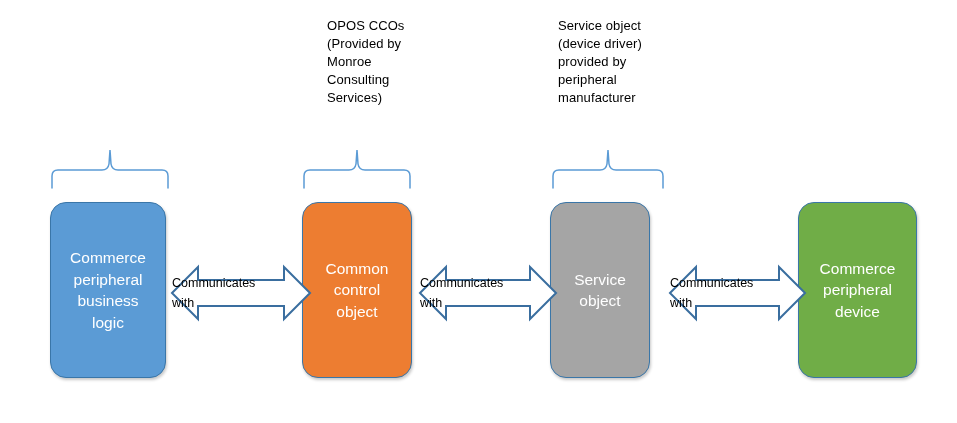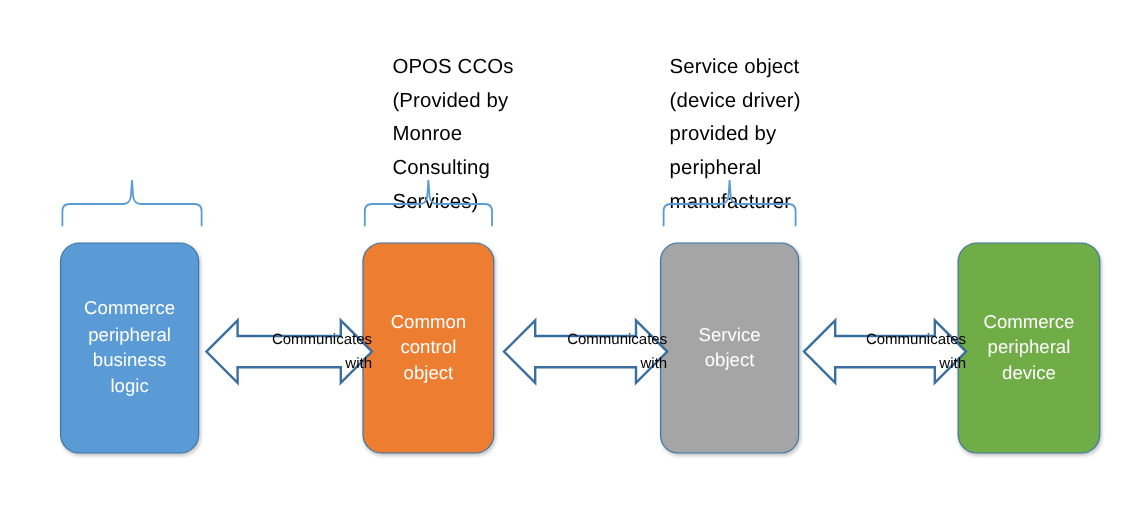--- a/index.html
+++ b/index.html
@@ -6,54 +6,53 @@
   body{
     width:957px;height:423px;background:#ffffff;
     font-family:"Liberation Sans","DejaVu Sans",sans-serif;
     overflow:hidden;position:relative;
   }
   #stage{position:absolute;left:0;top:0;width:957px;height:423px;}
 
   
   .caption{
     position:absolute;
-    font-size:17px;
-    line-height:28px;
+    font-size:13px;
+    line-height:18px;
     color:#000000;
     white-space:pre-line;
     letter-spacing:0.1px;
-    margin-top:25px;
   }
 
   
   .box{
     position:absolute;
     top:202px;height:176px;
     border:1.4px solid #3A76A8;
     border-radius:16px;
     box-sizing:border-box;
     display:flex;align-items:center;justify-content:center;
     color:#ffffff;
     font-size:15.5px;
     line-height:21.5px;
     text-align:center;
     white-space:pre-line;
     box-shadow:1px 2px 3px rgba(0,0,0,0.22);
   }
   .box-blue  {left:50px; width:116px; background:#5B9BD5;}
   .box-orange{left:302px;width:110px; background:#ED7D31;}
-  .box-gray  {left:550px;width:116px; background:#A5A5A5;border-radius:15px;}
+  .box-gray  {left:550px;width:100px; background:#A5A5A5;}
   .box-green {left:798px;width:119px; background:#70AD47;}
 
   
   .arrow{position:absolute;top:258px;height:70px;}
   .arrow svg{display:block;overflow:visible;}
   .arrow-label{
     position:absolute;top:258px;height:70px;
-    display:flex;flex-direction:column;align-items:flex-end;justify-content:center;
+    display:flex;flex-direction:column;align-items:flex-start;justify-content:center;
     font-size:12.5px;line-height:20px;color:#000000;
     pointer-events:none;text-align:center;
   }
 
   
   .brace{position:absolute;top:150px;height:38px;}
   .brace svg{display:block;overflow:visible;}
 </style>
 </head>
 <body>

